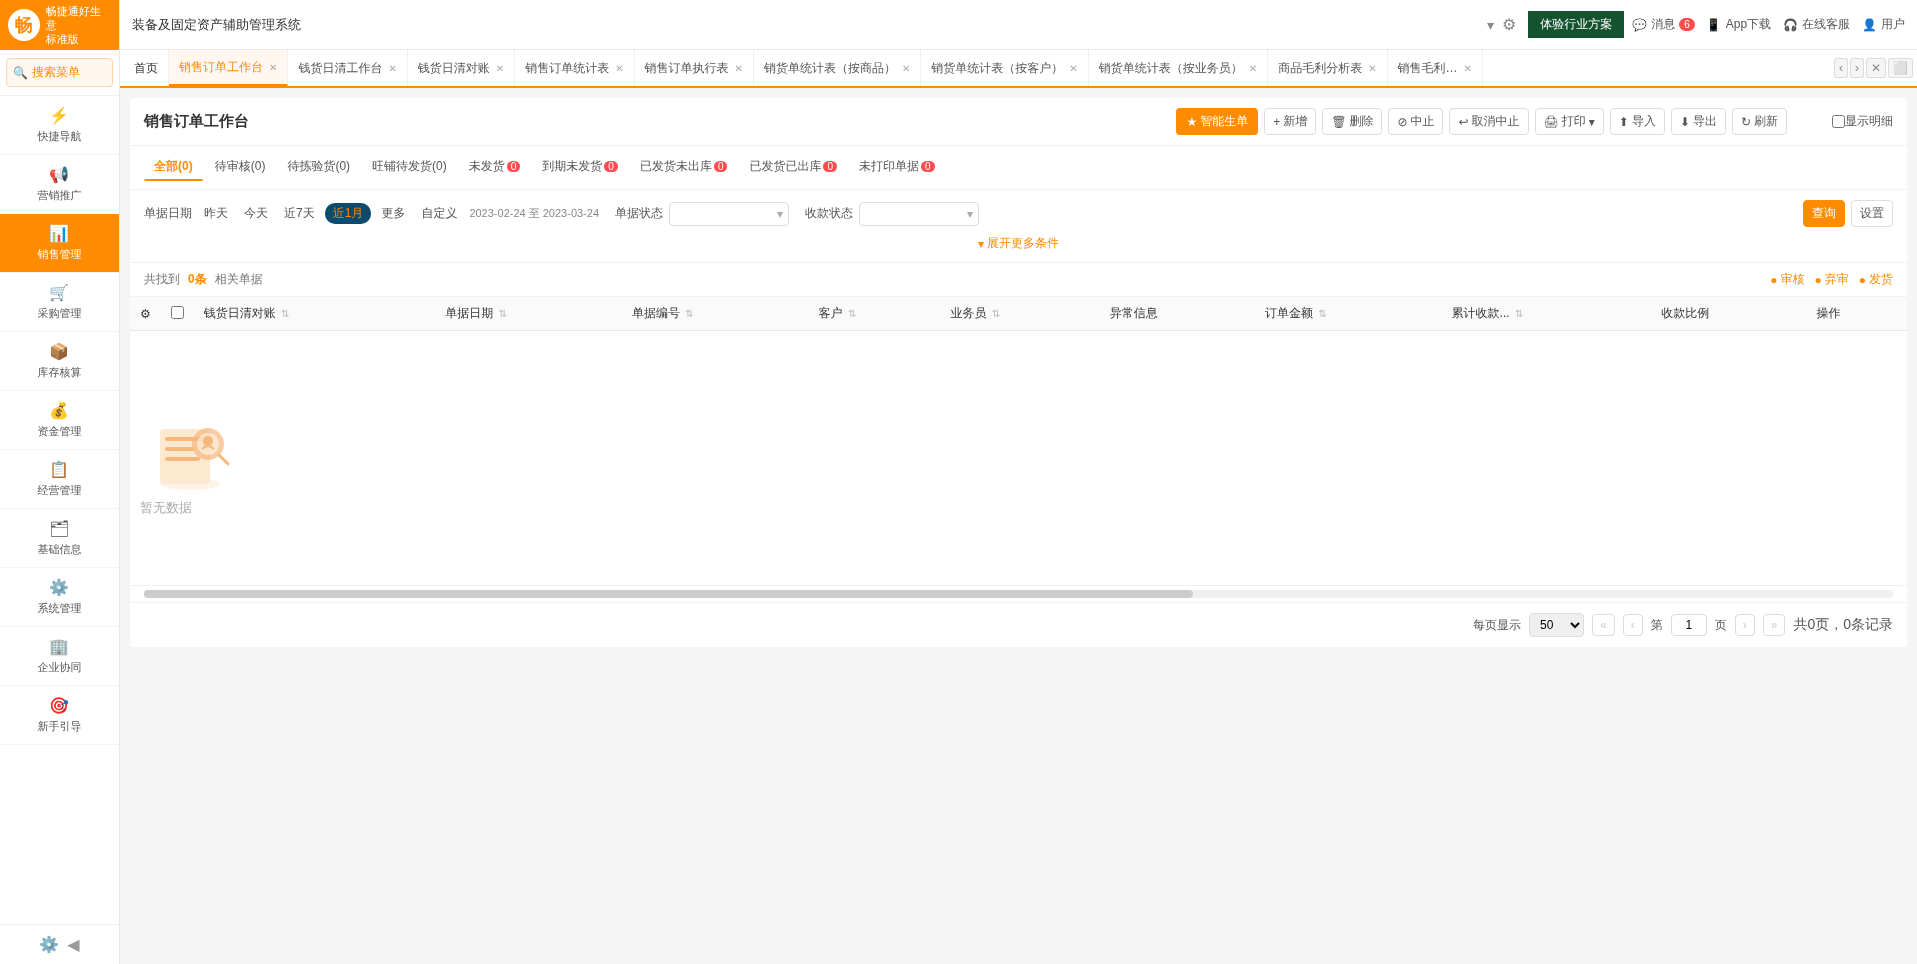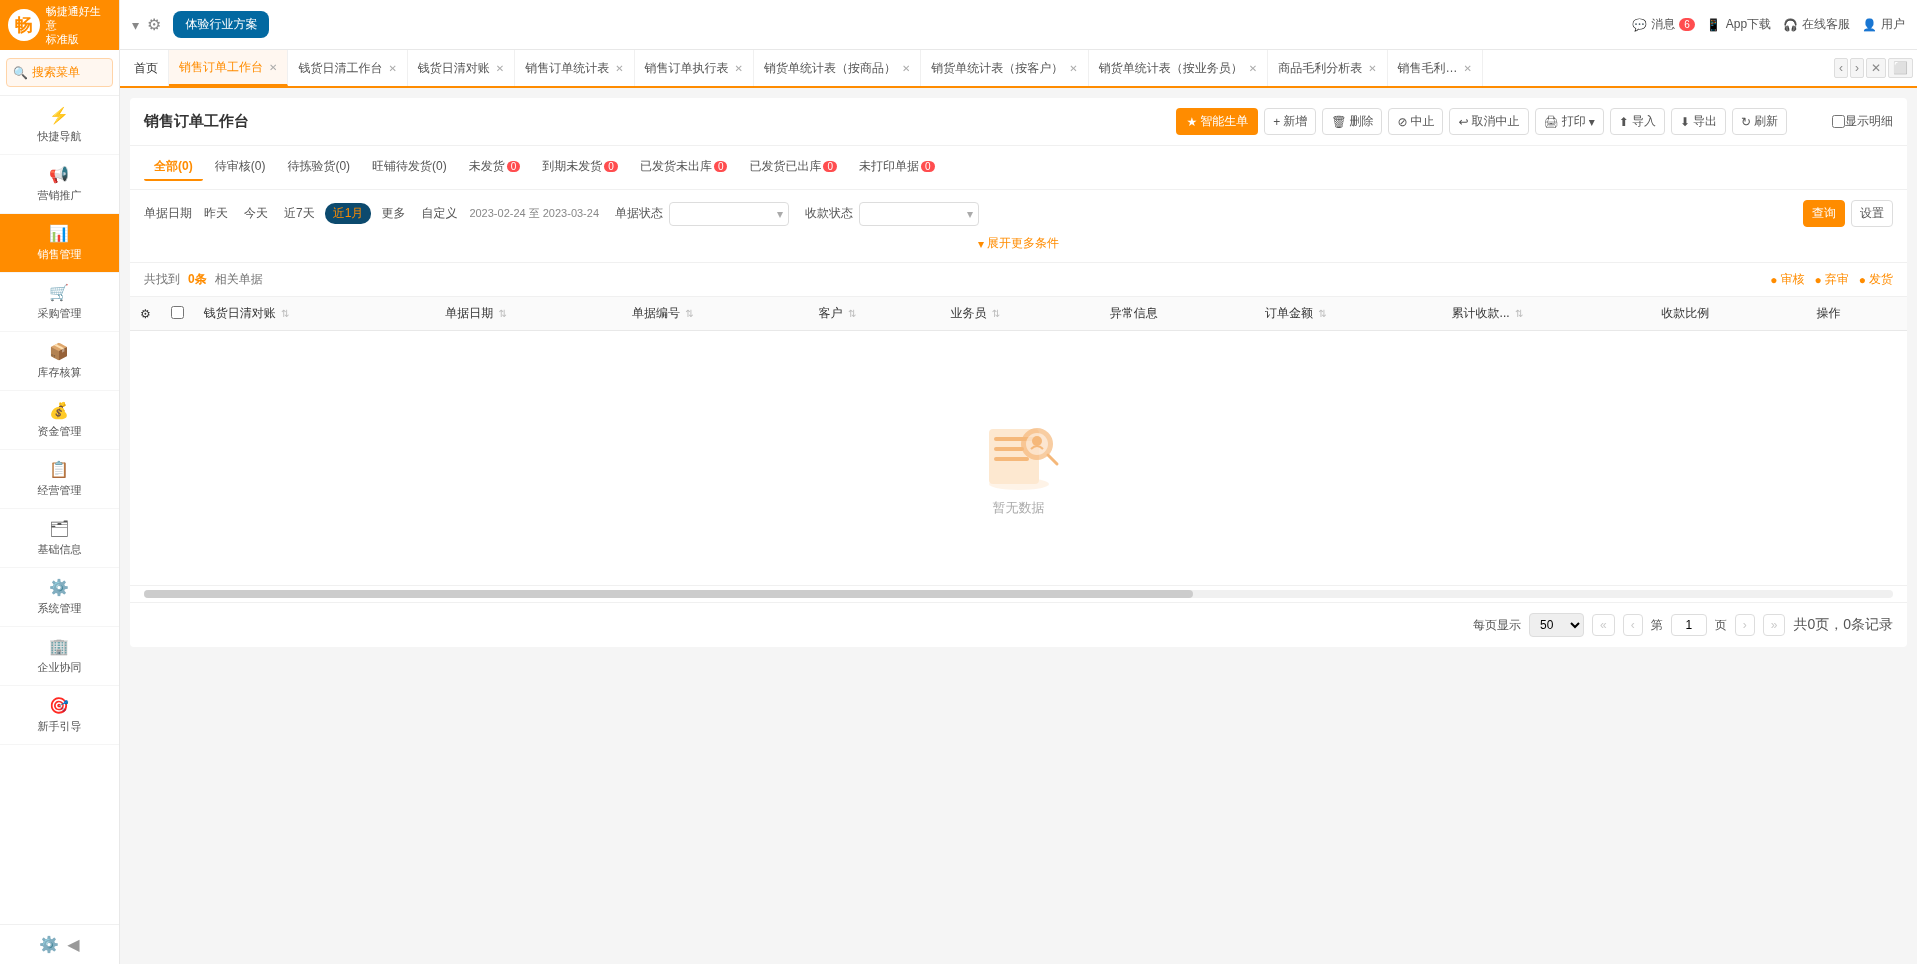--- a/index.html
+++ b/index.html
@@ -19,21 +19,21 @@
     .sidebar-bottom { margin-top: auto; padding: 10px 8px; display: flex; gap: 8px; border-top: 1px solid #f0f0f0; justify-content: center; }
     .sidebar-bottom-btn { color: #999; cursor: pointer; font-size: 16px; }
 
     
     .main { flex: 1; display: flex; flex-direction: column; overflow: hidden; }
 
     
     .topbar { height: 50px; background: #fff; display: flex; align-items: center; padding: 0 12px; border-bottom: 1px solid #e8e8e8; gap: 8px; }
     .topbar-title { font-size: 13px; color: #333; flex: 1; }
     .topbar-settings-btn { color: #888; font-size: 16px; cursor: pointer; margin-right: 4px; }
-    .topbar-industry-btn { background: #0369a1; color: #fff; border: none; border-radius: 8px; padding: 5px 12px; cursor: pointer; font-size: 12px; }
+    .topbar-industry-btn { background: #14532d; color: #fff; border: none; border-radius: 0; padding: 5px 12px; cursor: pointer; font-size: 12px; }
     .topbar-right { display: flex; align-items: center; gap: 12px; margin-left: auto; }
     .topbar-right-item { display: flex; align-items: center; gap: 4px; color: #555; font-size: 12px; cursor: pointer; }
     .badge { background: #ff4d4f; color: #fff; border-radius: 8px; padding: 1px 5px; font-size: 10px; }
     .topbar-dropdown { color: #888; font-size: 14px; }
     .topbar-user { display: flex; align-items: center; gap: 4px; color: #555; cursor: pointer; }
 
     
     .tabs-bar { background: #fff; display: flex; align-items: center; border-bottom: 2px solid #ff8c00; padding: 0 4px; overflow: hidden; height: 38px; }
     .tab { padding: 8px 10px; font-size: 12px; cursor: pointer; color: #555; white-space: nowrap; display: flex; align-items: center; gap: 4px; border-right: 1px solid #f0f0f0; height: 100%; }
     .tab.active { color: #ff8c00; background: #fff7f0; border-bottom: 2px solid #ff8c00; }
@@ -82,21 +82,21 @@
     .table-action-link { color: #ff8c00; cursor: pointer; font-size: 12px; display: flex; align-items: center; gap: 3px; }
 
     .data-table { width: 100%; border-collapse: collapse; }
     .data-table th { background: #fafafa; border-bottom: 1px solid #e8e8e8; padding: 8px 10px; text-align: left; font-size: 12px; color: #333; font-weight: normal; white-space: nowrap; }
     .data-table th .sort-icon { color: #bbb; font-size: 10px; margin-left: 2px; }
     .data-table td { border-bottom: 1px solid #f0f0f0; padding: 8px 10px; font-size: 12px; color: #555; }
     .th-checkbox { width: 30px; text-align: center; }
     .th-config { width: 30px; text-align: center; }
 
     
-    .empty-state { display: flex; flex-direction: column; align-items: center; justify-content: center; padding: 60px 0; }
+    .empty-state { display: flex; flex-direction: column; align-items: flex-start; justify-content: center; padding: 60px 0; }
     .empty-text { font-size: 13px; color: #aaa; }
 
     
     .pagination { display: flex; align-items: center; padding: 10px 14px; border-top: 1px solid #f0f0f0; gap: 8px; justify-content: flex-end; }
     .pagination-label { font-size: 12px; color: #555; }
     .pagination-select { border: 1px solid #ddd; border-radius: 4px; padding: 3px 6px; font-size: 12px; }
     .pagination-btn { border: 1px solid #ddd; background: #fff; border-radius: 4px; padding: 3px 7px; cursor: pointer; font-size: 12px; color: #555; }
     .pagination-btn.disabled { color: #ccc; cursor: not-allowed; }
     .pagination-input { border: 1px solid #ddd; border-radius: 4px; padding: 3px 6px; font-size: 12px; width: 36px; text-align: center; }
     .pagination-total { font-size: 14px; color: #555; }
@@ -176,20 +176,21 @@
 
   <div class="sidebar-bottom">
     <span class="sidebar-bottom-btn">⚙️</span>
     <span class="sidebar-bottom-btn">◀</span>
   </div>
 </div>
 
 <div class="main">
 
   <div class="topbar">
+    <span class="topbar-title">装备及固定资产辅助管理系统</span>
     <span class="topbar-dropdown">▾</span>
     <span class="topbar-settings-btn">⚙</span>
     <button class="topbar-industry-btn">体验行业方案</button>
     <div class="topbar-right">
       <div class="topbar-right-item">
         <span>💬</span>
         <span>消息</span>
         <span class="badge">6</span>
       </div>
       <div class="topbar-right-item">

